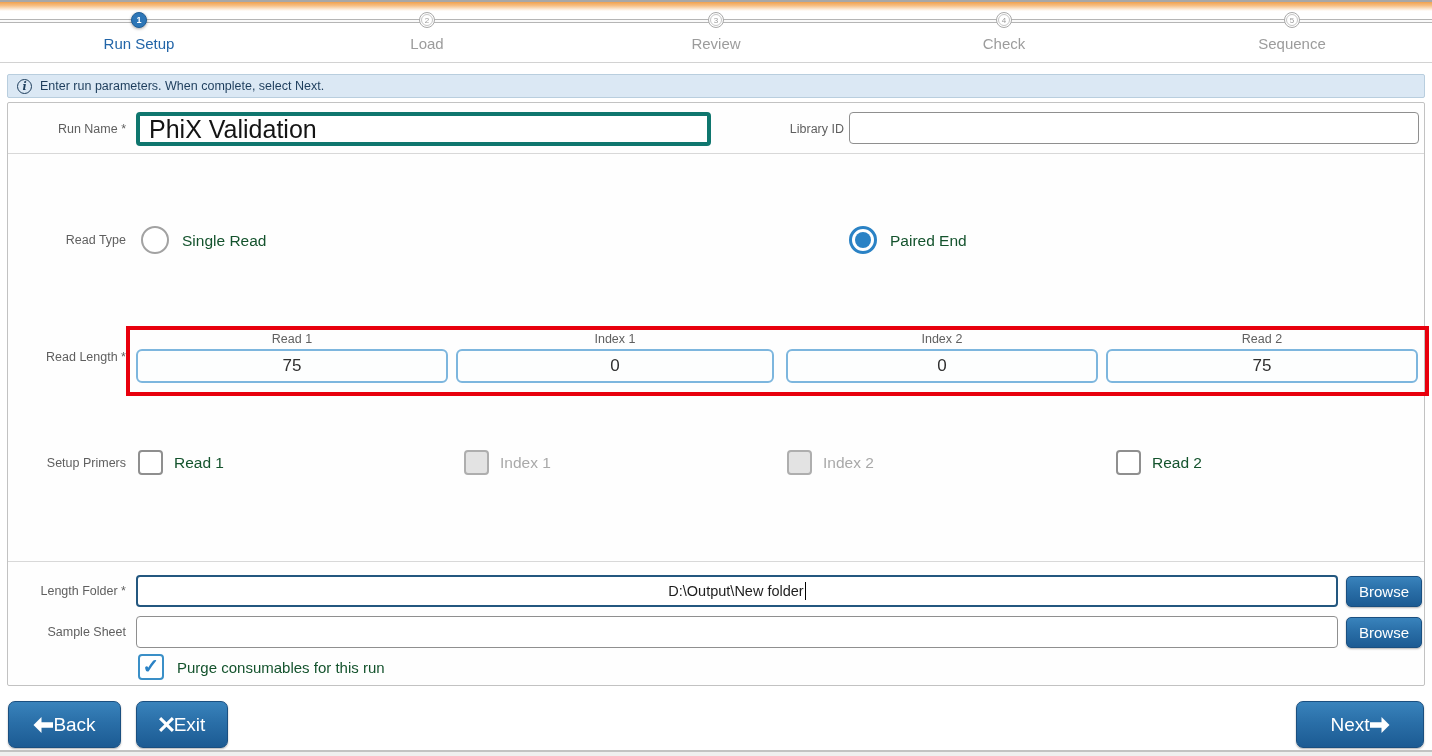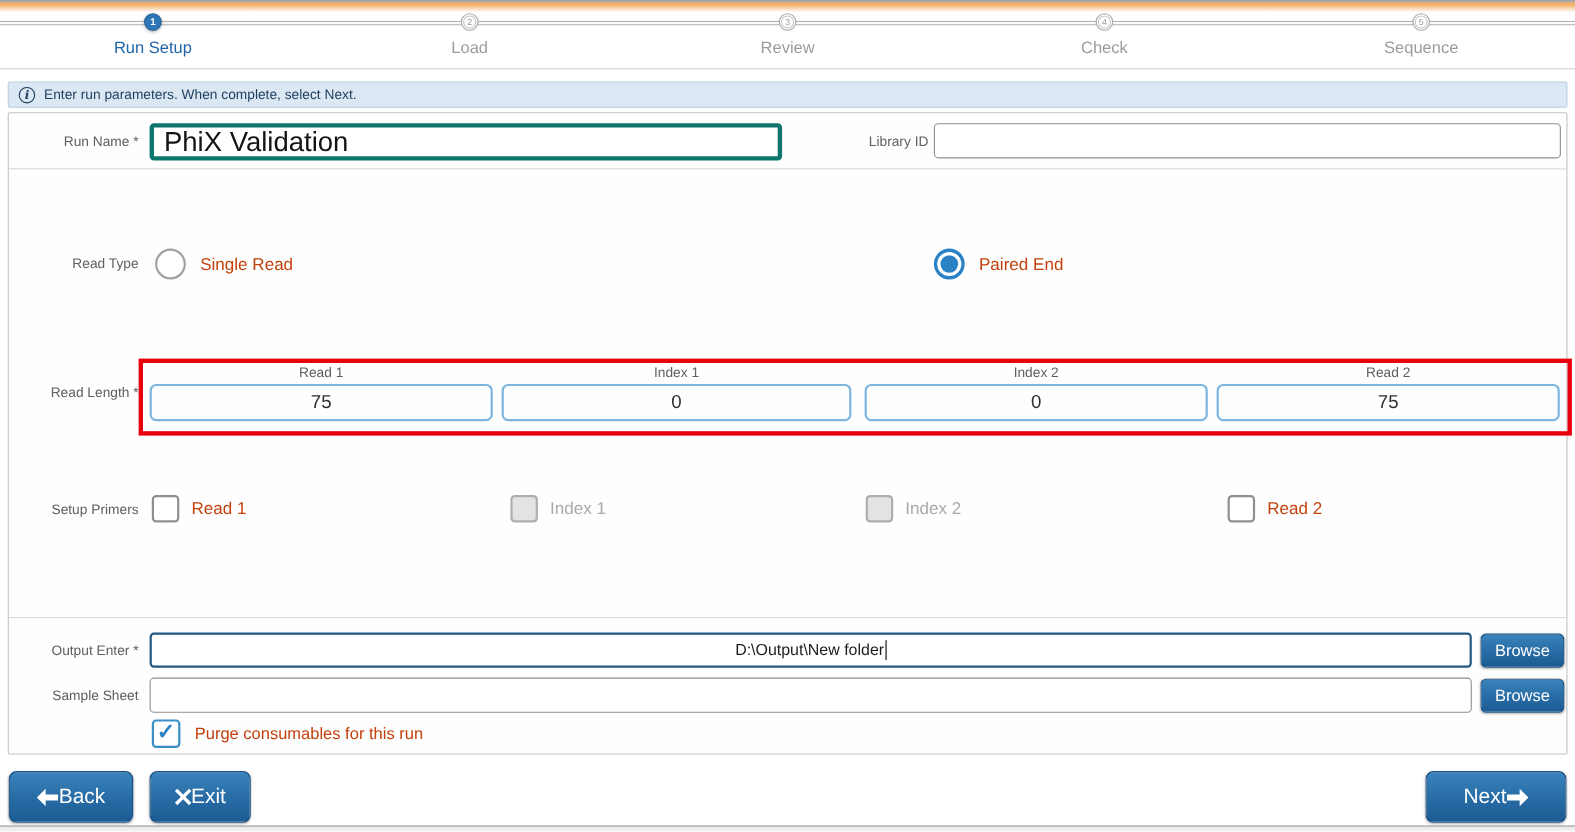--- a/index.html
+++ b/index.html
@@ -76,21 +76,21 @@
 
   
   .radio{
     position:absolute; width:28px; height:28px; border-radius:50%;
     background:#fff; border:2px solid #a2a2a2;
   }
   .radio.selected{ border:3px solid #2a82c5; }
   .radio.selected::after{
     content:""; position:absolute; inset:3px; border-radius:50%; background:#2a82c5;
   }
-  .opt-label{ position:absolute; font-size:15.5px; color:#c2410c; }
+  .opt-label{ position:absolute; font-size:15.5px; color:#14532d; }
 
   
   .rl-head{ position:absolute; text-align:center; font-size:12.5px; color:#5f5f5f; }
   .rl-field{
     position:absolute; height:34px; background:#fdfefe; border:2px solid #7db6de; border-radius:6px;
     display:flex; align-items:center; justify-content:center;
     font-size:17px; color:#2f2f2f;
   }
   .annotation-rect{
     position:absolute; left:118px; top:223px; width:1303px; height:70px;
@@ -227,21 +227,21 @@
   <div class="opt-label" style="left:492px; top:351px; color:#a9a9a9">Index 1</div>
 
   <div class="checkbox disabled" style="left:779px; top:347px"></div>
   <div class="opt-label" style="left:815px; top:351px; color:#a9a9a9">Index 2</div>
 
   <div class="checkbox" style="left:1108px; top:347px"></div>
   <div class="opt-label" style="left:1144px; top:351px">Read 2</div>
 
   <div class="sep" style="top:458px"></div>
 
-  <div class="flabel" style="top:481px">Output Enter *</div>
+  <div class="flabel" style="top:481px">Length Folder *</div>
   <div class="tfield focus-dark" style="left:128px; top:472px; width:1202px; height:32px;justify-content:center;">
     <span>D:\Output\New folder</span>
     <span class="caret"></span>
   </div>
   <div class="btn-blue browse-btn" style="left:1338px; top:473px">
     <span>Browse</span>
   </div>
 
   <div class="flabel" style="top:522px">Sample Sheet</div>
   <div class="tfield" style="left:128px; top:513px; width:1202px; height:32px;">

